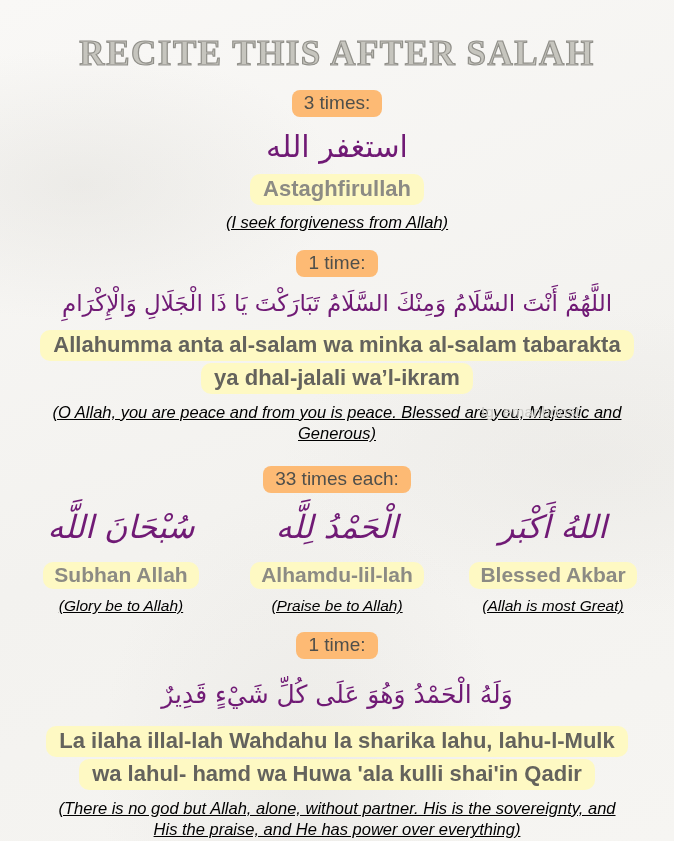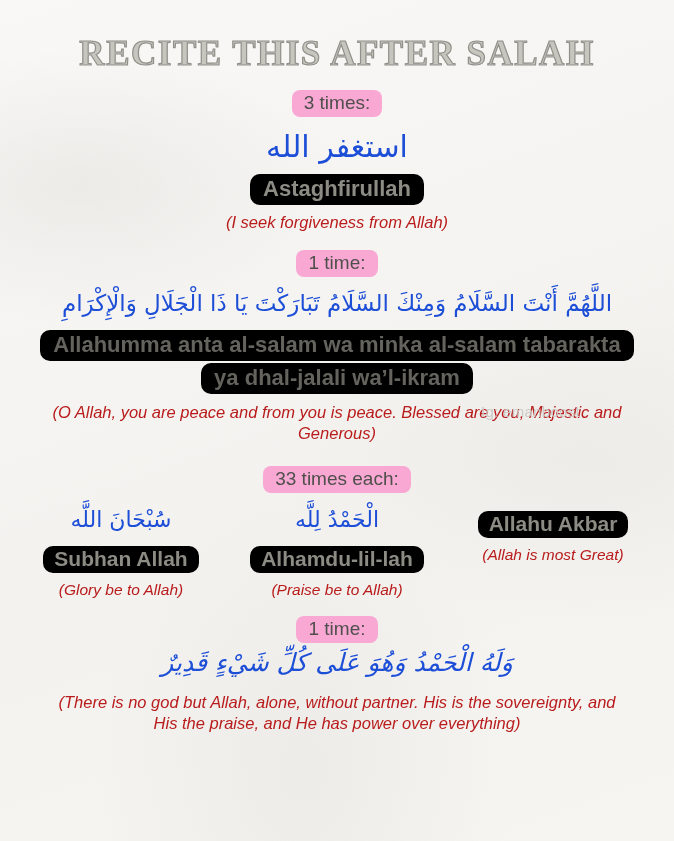--- a/index.html
+++ b/index.html
@@ -23,58 +23,59 @@
     font-size:35px;
     letter-spacing:1.5px;
     color:#c6c5be;
     -webkit-text-stroke:1.2px #91908a;
     text-shadow:0 1px 0 rgba(255,255,255,0.9);
     margin-bottom:16px;
   }
 
   .count-badge {
     display:inline-block;
-    background:#f9a8d4;
+    background:#fdba74;
     color:#4f4f4b;
     font-size:19px;
     font-weight:500;
     padding:2px 12px 3px;
     border-radius:8px;
   }
 
   .arabic {
     direction:rtl;
     font-family:"DejaVu Sans", sans-serif;
-    color:#1d4ed8;
+    color:#701a75;
   }
   .ar-xl { font-size:30px; line-height:1.5; margin:7px 0 1px; }
   .ar-line { font-size:23px; line-height:1.75; margin:6px 10px 4px; }
-  .ar-col { font-size:22px; line-height:1.6; }
+  .ar-col { font-size:32px; line-height:1.6;font-style:italic; }
   .ar-big { font-size:25px; line-height:1.62; margin:4px 10px 0; }
 
   .translit-line { line-height:1.5; margin-top:3px; }
   .hl {
-    background:#000000;
+    background:#fef9c3;
     border-radius:10px;
     padding:2px 13px 4px;
     font-weight:700;
     color:#8c8b84;
     font-size:22px;
     -webkit-box-decoration-break:clone;
     box-decoration-break:clone;
   }
   .hl-dark { color:#64635d; }
   .wrap-2 { display:block; max-width:600px; margin:0 auto; }
 
   .translation {
     font-style:italic;
-    color:#b91c1c;
+    color:#000000;
     font-size:16.5px;
     line-height:1.3;
     margin-top:7px;
+    text-decoration:underline;
   }
   .translation .narrow { display:block; max-width:580px; margin:8px auto; }
 
   .sec-1 { margin-bottom:17px; }
   .sec-2 { margin-bottom:21px; }
   .sec-3 { margin-bottom:16px; }
 
   .columns {
     display:grid;
     grid-template-columns:1fr 1fr 1fr;
@@ -130,27 +131,31 @@
         <div class="arabic ar-col">سُبْحَانَ اللَّه</div>
         <div class="translit-line"><span class="hl">Subhan Allah</span></div>
         <div class="translation">(Glory be to Allah)</div>
       </div>
       <div class="col">
         <div class="arabic ar-col">الْحَمْدُ لِلَّه</div>
         <div class="translit-line"><span class="hl">Alhamdu-lil-lah</span></div>
         <div class="translation">(Praise be to Allah)</div>
       </div>
       <div class="col">
-        <div class="translit-line"><span class="hl">Allahu Akbar</span></div>
+        <div class="arabic ar-col">اللهُ أَكْبَر</div>
+        <div class="translit-line"><span class="hl">Blessed Akbar</span></div>
         <div class="translation">(Allah is most Great)</div>
       </div>
     </div>
   </section>
 
   <section class="sec-4">
     <span class="count-badge">1 time:</span>
-    <div class="arabic ar-big" style="margin-top:0;font-style:italic;">وَلَهُ الْحَمْدُ وَهُوَ عَلَى كُلِّ شَيْءٍ قَدِيرٌ</div>
+    <div class="arabic ar-big" style="margin-top:16px;">وَلَهُ الْحَمْدُ وَهُوَ عَلَى كُلِّ شَيْءٍ قَدِيرٌ</div>
+    <div class="translit-line" style="margin-top:8px;">
+      <span class="wrap-2"><span class="hl hl-dark">La ilaha illal-lah Wahdahu la sharika lahu, lahu-l-Mulk wa lahul- hamd wa Huwa 'ala kulli shai'in Qadir</span></span>
+    </div>
     <div class="translation">
       <span class="narrow">(There is no god but Allah, alone, without partner. His is the sovereignty, and His the praise, and He has power over everything)</span>
     </div>
   </section>
 
 </div>
 
 </body></html>

